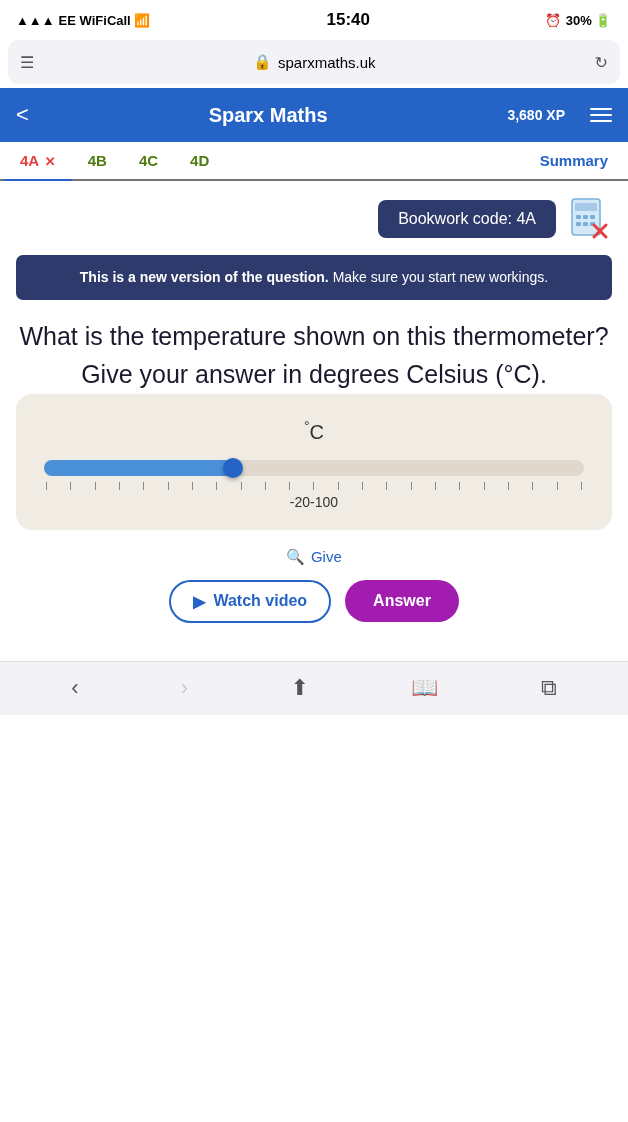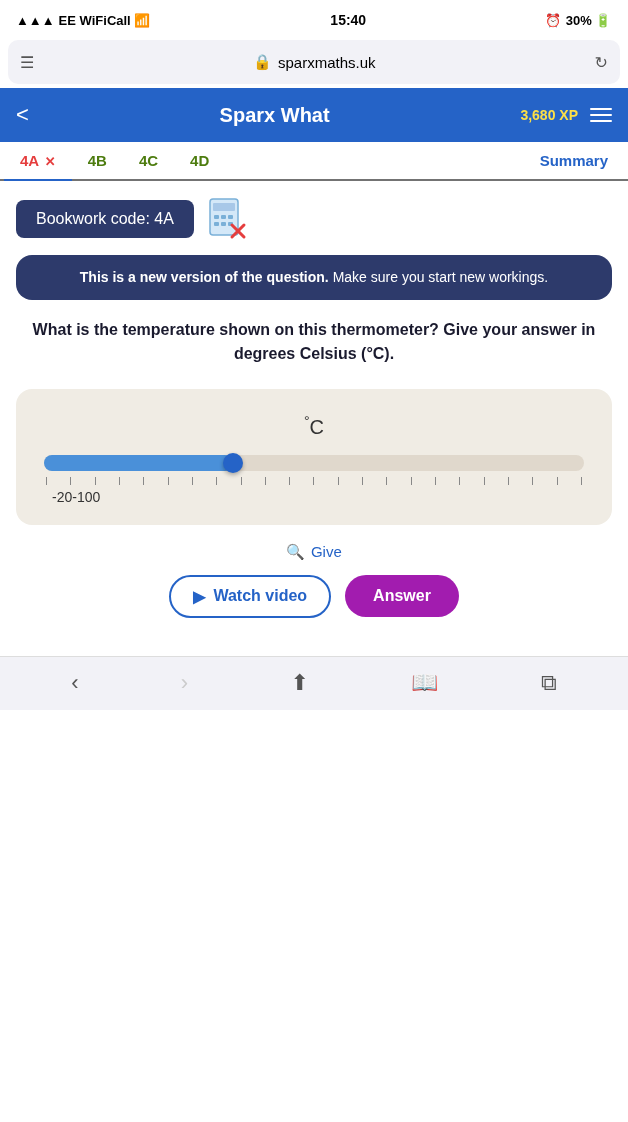--- a/index.html
+++ b/index.html
@@ -15,21 +15,21 @@
     
     .status-bar {
       display: flex;
       justify-content: space-between;
       align-items: center;
       padding: 6px 16px;
       background: #fff;
       height: 40px;
     }
     .status-left { font-size: 13px; font-weight: 600; display: flex; align-items: center; gap: 4px; }
-    .status-center { font-size: 14px; font-weight: 600; }
+    .status-center { font-size: 17px; font-weight: 600; }
     .status-right { font-size: 13px; font-weight: 600; display: flex; align-items: center; gap: 4px; }
 
     
     .browser-bar {
       display: flex;
       align-items: center;
       justify-content: space-between;
       padding: 6px 12px;
       background: #f2f2f7;
       border-radius: 10px;
@@ -49,21 +49,21 @@
     .top-nav {
       background: #2563c7;
       display: flex;
       align-items: center;
       justify-content: space-between;
       padding: 10px 16px;
       height: 54px;
     }
     .top-nav-back { color: #fff; font-size: 22px; font-weight: 300; }
     .top-nav-title { color: #fff; font-size: 20px; font-weight: 700; }
-    .top-nav-right { display: flex; align-items: center; gap: 12px; color: #fde047; font-size: 14px; font-weight: 600; }
+    .top-nav-right { display: flex; align-items: center; gap: 25px; color: #ffffff; font-size: 14px; font-weight: 600; }
     .hamburger { display: flex; flex-direction: column; gap: 4px; cursor: pointer; }
     .hamburger span { display: block; width: 22px; height: 2px; background: #fff; border-radius: 2px; }
 
     
     .tab-bar {
       display: flex;
       align-items: center;
       border-bottom: 2px solid #737373;
       background: #fff;
       padding: 0 4px;
@@ -89,21 +89,21 @@
 
     
     .content {
       padding: 16px;
     }
 
     
     .bookwork-row {
       display: flex;
       align-items: center;
-      justify-content: flex-start;
+      justify-content: flex-end;
       gap: 12px;
       margin-bottom: 14px;
     }
     .bookwork-badge {
       background: #2d3a6b;
       color: #fff;
       padding: 10px 20px;
       border-radius: 8px;
       font-size: 16px;
       font-weight: 500;
@@ -112,36 +112,35 @@
       width: 44px;
       height: 44px;
       position: relative;
     }
 
     
     .warning-banner {
       background: #2d3a6b;
       color: #fff;
       padding: 12px 16px;
-      border-radius: 16px;
+      border-radius: 7px;
       text-align: center;
       font-size: 14px;
       line-height: 1.5;
       margin-bottom: 18px;
     }
     .warning-banner strong { font-weight: 700; }
 
     
     .question-text {
       text-align: center;
-      font-size: 16px;
+      font-size: 25px;
       line-height: 1.5;
       color: #1a1a2e;
-      margin-bottom: 23px;
-      font-weight: bold;
+      margin-bottom: 1px;
     }
 
     
     .thermo-container {
       background: #f0ece4;
       border-radius: 16px;
       padding: 24px 20px 20px 20px;
       margin-bottom: 18px;
     }
     .thermo-unit {
@@ -186,21 +185,21 @@
       padding: 0 2px;
       margin-bottom: 4px;
     }
     .thermo-tick {
       width: 1px;
       height: 8px;
       background: #888;
     }
     .thermo-labels {
       display: flex;
-      justify-content: flex-start;
+      justify-content: center;
       padding: 0 8px;
       font-size: 14px;
       color: #333;
     }
 
     
     .zoom-row {
       display: flex;
       align-items: center;
       justify-content: center;
@@ -278,21 +277,21 @@
   <span class="browser-icon">☰</span>
   <div class="browser-bar-center">
     <span>🔒</span>
     <span>sparxmaths.uk</span>
   </div>
   <span class="browser-icon">↻</span>
 </div>
 
 <div class="top-nav">
   <span class="top-nav-back">&lt;</span>
-  <span class="top-nav-title">Sparx What</span>
+  <span class="top-nav-title">Sparx Maths</span>
   <div class="top-nav-right">
     <span>3,680 XP</span>
     <div class="hamburger">
       <span></span>
         <span></span>
         <span></span>
     </div>
   </div>
 </div>
 

